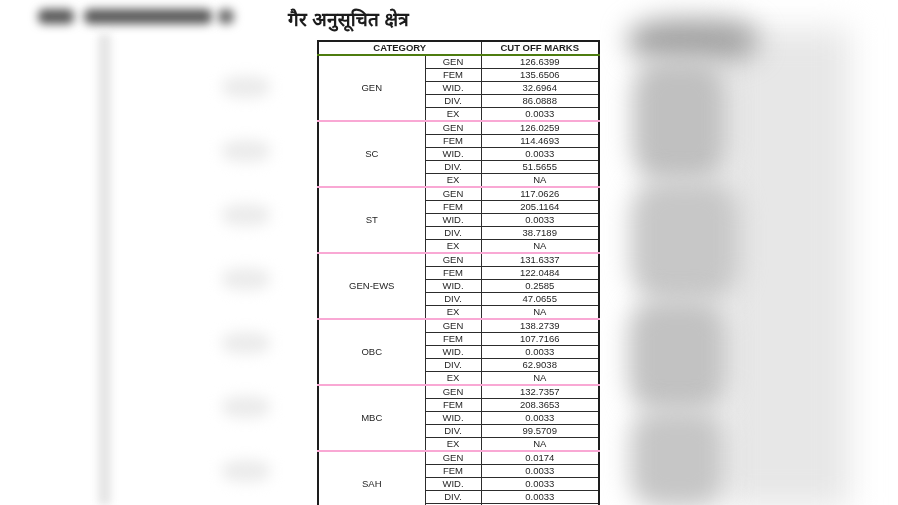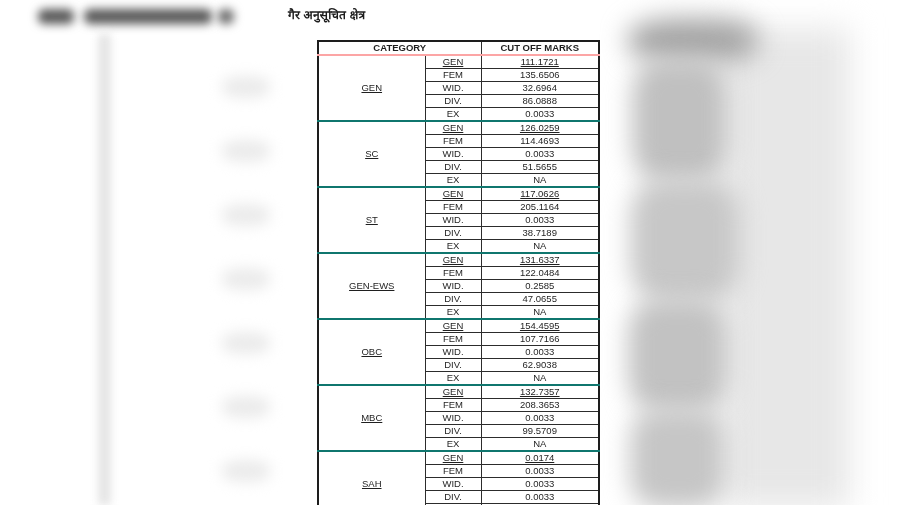--- a/index.html
+++ b/index.html
@@ -21,21 +21,21 @@
   .lb1{top:76px;} .lb2{top:140px;} .lb3{top:204px;} .lb4{top:268px;} .lb5{top:332px;} .lb6{top:396px;} .lb7{top:460px;}
   .blur-right-top  { left:628px; top:18px;  width:130px; height:45px;  background:#a6a6a6; filter:blur(13px); border-radius:40%; }
   .blur-right-c1   { left:632px; top:58px;  width:96px;  height:125px; background:#c0c0c0; filter:blur(12px); border-radius:30%; }
   .blur-right-c2   { left:630px; top:178px; width:110px; height:125px; background:#c7c7c7; filter:blur(12px); border-radius:30%; }
   .blur-right-c3   { left:628px; top:298px; width:100px; height:115px; background:#c2c2c2; filter:blur(12px); border-radius:30%; }
   .blur-right-c4   { left:630px; top:408px; width:96px;  height:100px; background:#c6c6c6; filter:blur(12px); border-radius:30%; }
   .blur-right-wash { left:722px; top:28px;  width:128px; height:480px; background:#e7e7e7; filter:blur(16px); }
   
   .doc-title {
     position:absolute; left:288px; top:6px;
-    font-size:12px; font-weight:600; color:#1c1c1c;
+    font-size:19px; font-weight:600; color:#1c1c1c;
     letter-spacing:0.2px;
   }
   .table-wrap { position:absolute; left:317px; top:40px; }
   table.cutoff {
     border-collapse:collapse; table-layout:fixed;
     width:281px;
     border:2px solid #1d1d1d;
     background:#ffffff;
   }
   table.cutoff th, table.cutoff td {
@@ -47,23 +47,23 @@
     color:#1f1f1f;
     text-align:center;
     vertical-align:middle;
     white-space:nowrap;
     overflow:hidden;
     font-family:"Liberation Sans", sans-serif;
   }
   table.cutoff thead th {
     font-weight:bold;
     height:13px;
-    border-bottom:2px solid #fca5a5;
-  }
-  table.cutoff tr.group-start td { border-top:2px solid #0f766e;text-decoration:underline; }
+    border-bottom:2px solid #4d7c0f;
+  }
+  table.cutoff tr.group-start td { border-top:2px solid #f9a8d4; }
   td.cat-cell { font-size:9.5px; }
 </style>
 </head>
 <body>
 
 <div class="canvas">
 
   <div class="blob blur-title-seg1"></div>
   <div class="blob blur-title-seg2"></div>
   <div class="blob blur-title-seg3"></div>
@@ -94,21 +94,21 @@
       <thead>
         <tr>
           <th colspan="2">CATEGORY</th>
           <th>CUT OFF MARKS</th>
         </tr>
       </thead>
       <tbody>
           <tr class="group-start">
             <td rowspan="5" class="cat-cell">GEN</td>
             <td>GEN</td>
-            <td>111.1721</td>
+            <td>126.6399</td>
           </tr>
           <tr>
             <td>FEM</td>
             <td>135.6506</td>
           </tr>
           <tr>
             <td>WID.</td>
             <td>32.6964</td>
           </tr>
           <tr>
@@ -178,21 +178,21 @@
             <td>DIV.</td>
             <td>47.0655</td>
           </tr>
           <tr>
             <td>EX</td>
             <td>NA</td>
           </tr>
           <tr class="group-start">
             <td rowspan="5" class="cat-cell">OBC</td>
             <td>GEN</td>
-            <td>154.4595</td>
+            <td>138.2739</td>
           </tr>
           <tr>
             <td>FEM</td>
             <td>107.7166</td>
           </tr>
           <tr>
             <td>WID.</td>
             <td>0.0033</td>
           </tr>
           <tr>

